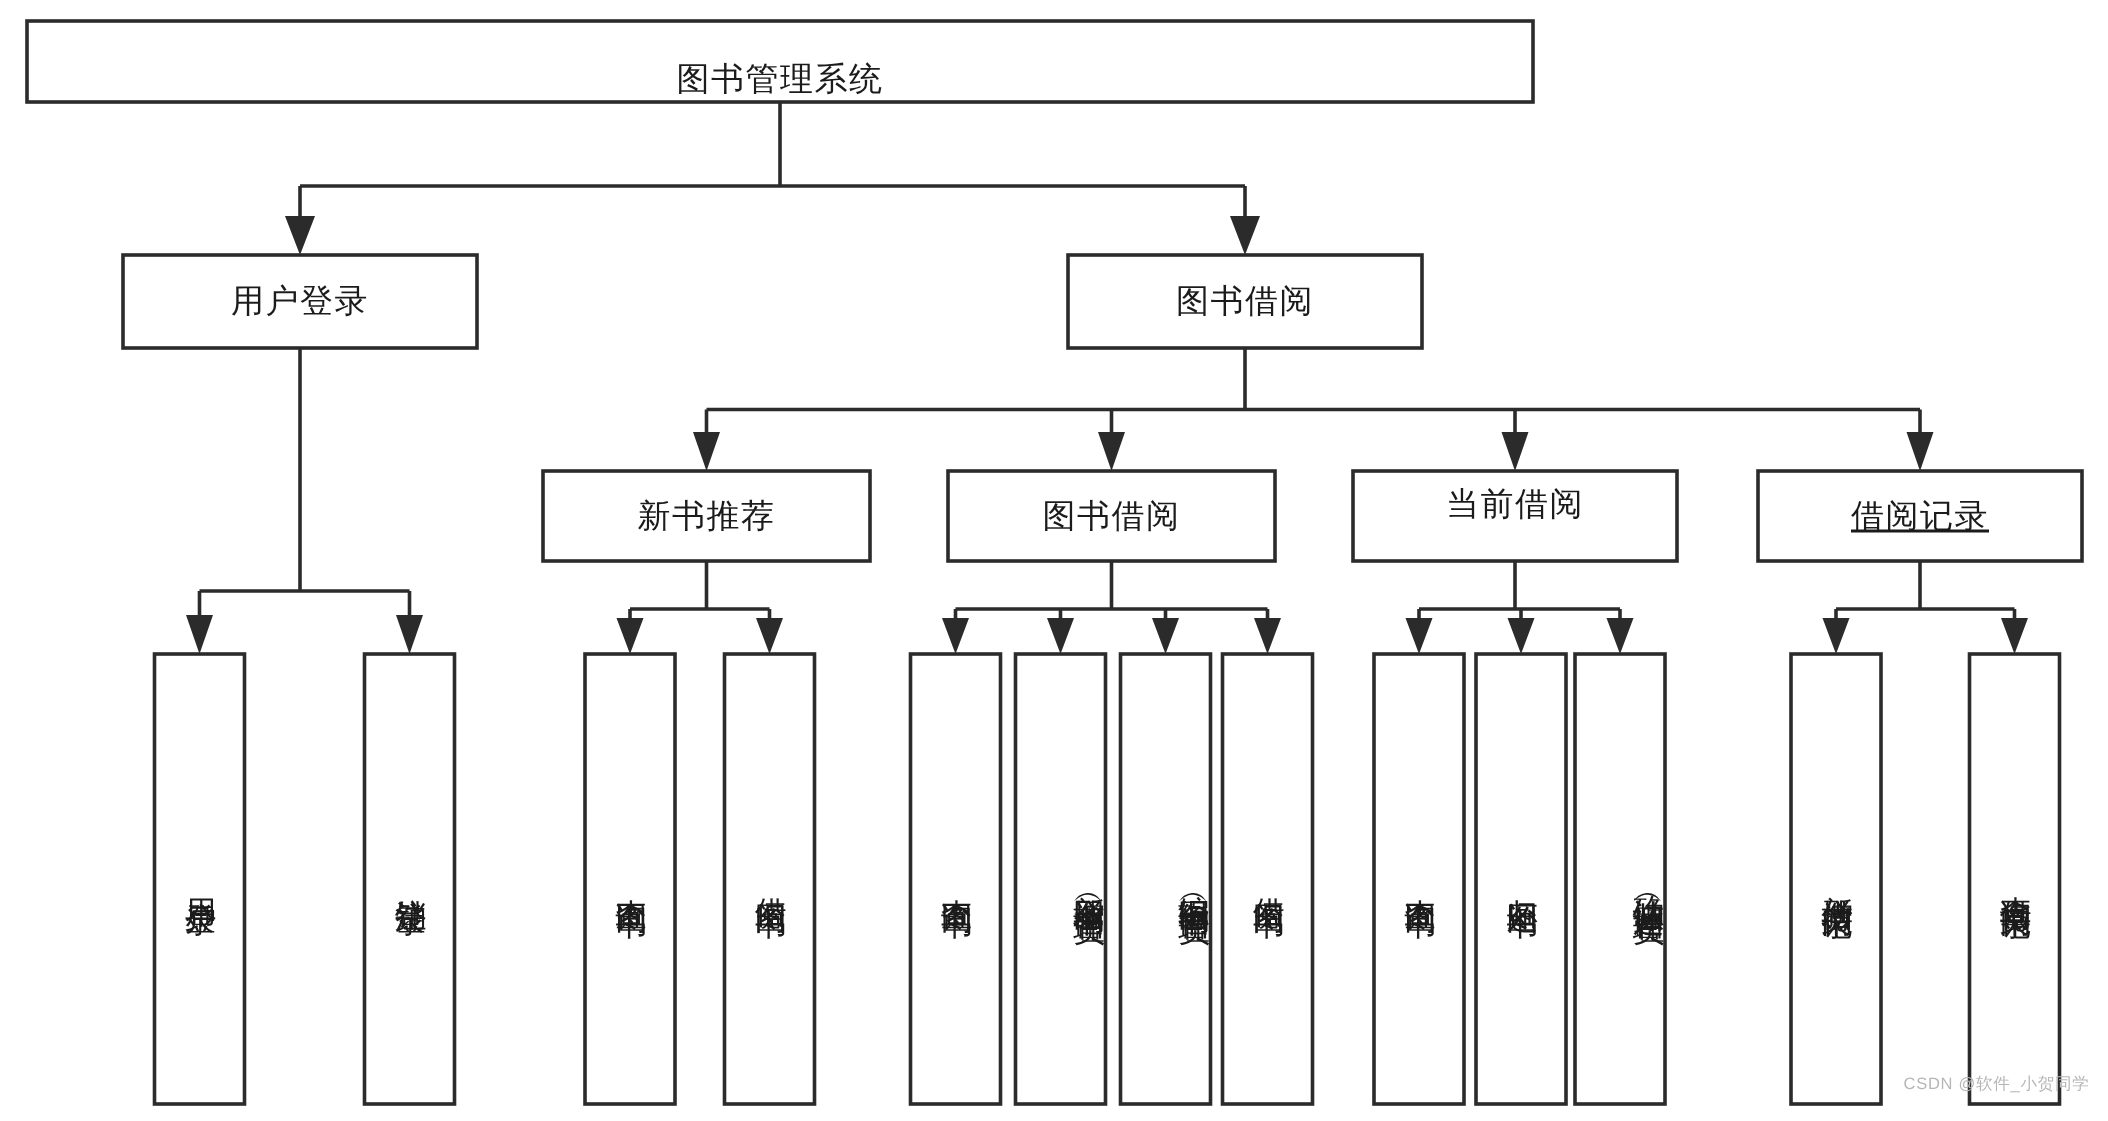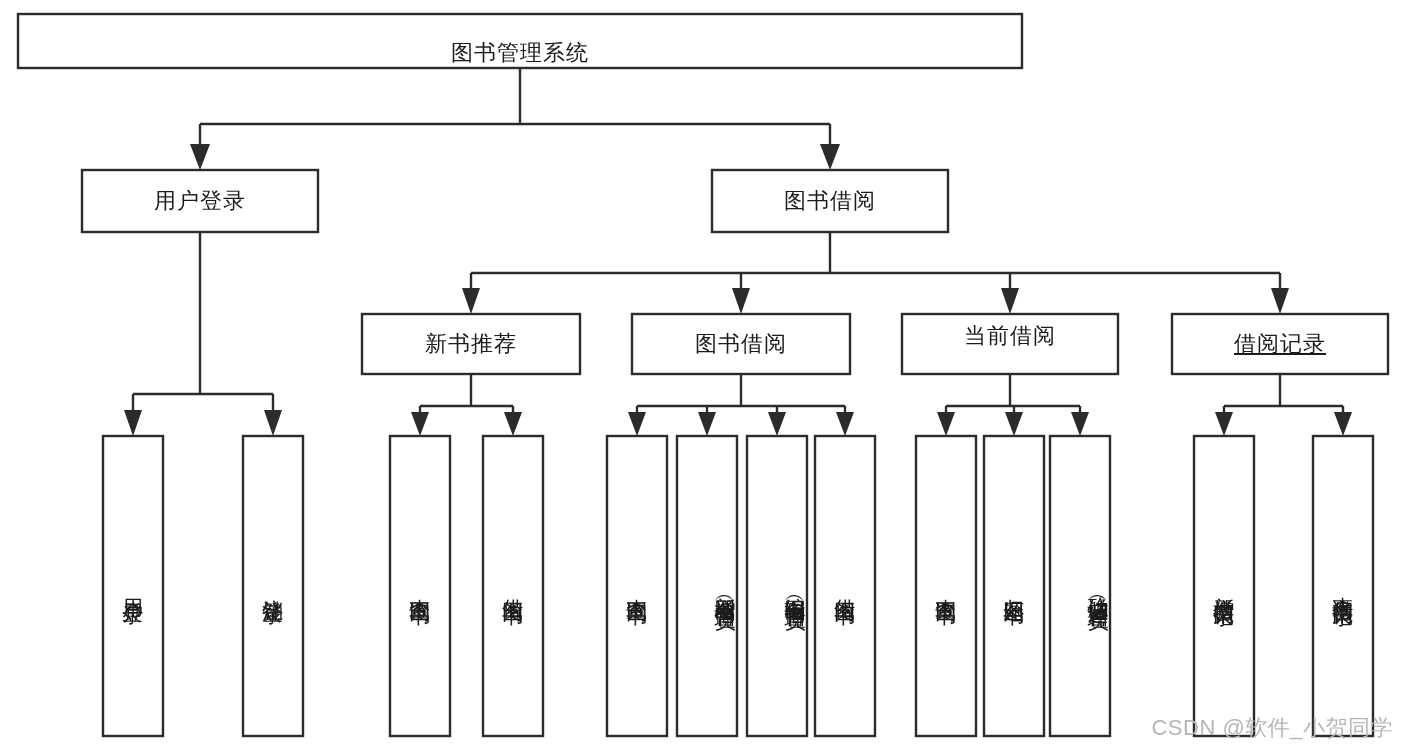--- a/index.html
+++ b/index.html
@@ -64,23 +64,23 @@
     font-family: "Liberation Sans", "DejaVu Sans", sans-serif;
     font-size: 22px;
     color: #1b1b1b;
     letter-spacing: 1px;
     white-space: nowrap;
     pointer-events: none;
   }
   .watermark {
     position: absolute;
     right: 12px;
-    bottom: 4px;
-    font-family: "Liberation Sans", "DejaVu Sans", sans-serif;
-    font-size: 22px;
+    bottom: 17px;
+    font-family: "Liberation Sans", "DejaVu Sans", sans-serif;
+    font-size: 11px;
     color: #b6b6b6;
     letter-spacing: 0.5px;
     user-select: none;
   }
 </style>
 </head>
 <body>
 
 <div id="diagram-root">
 

